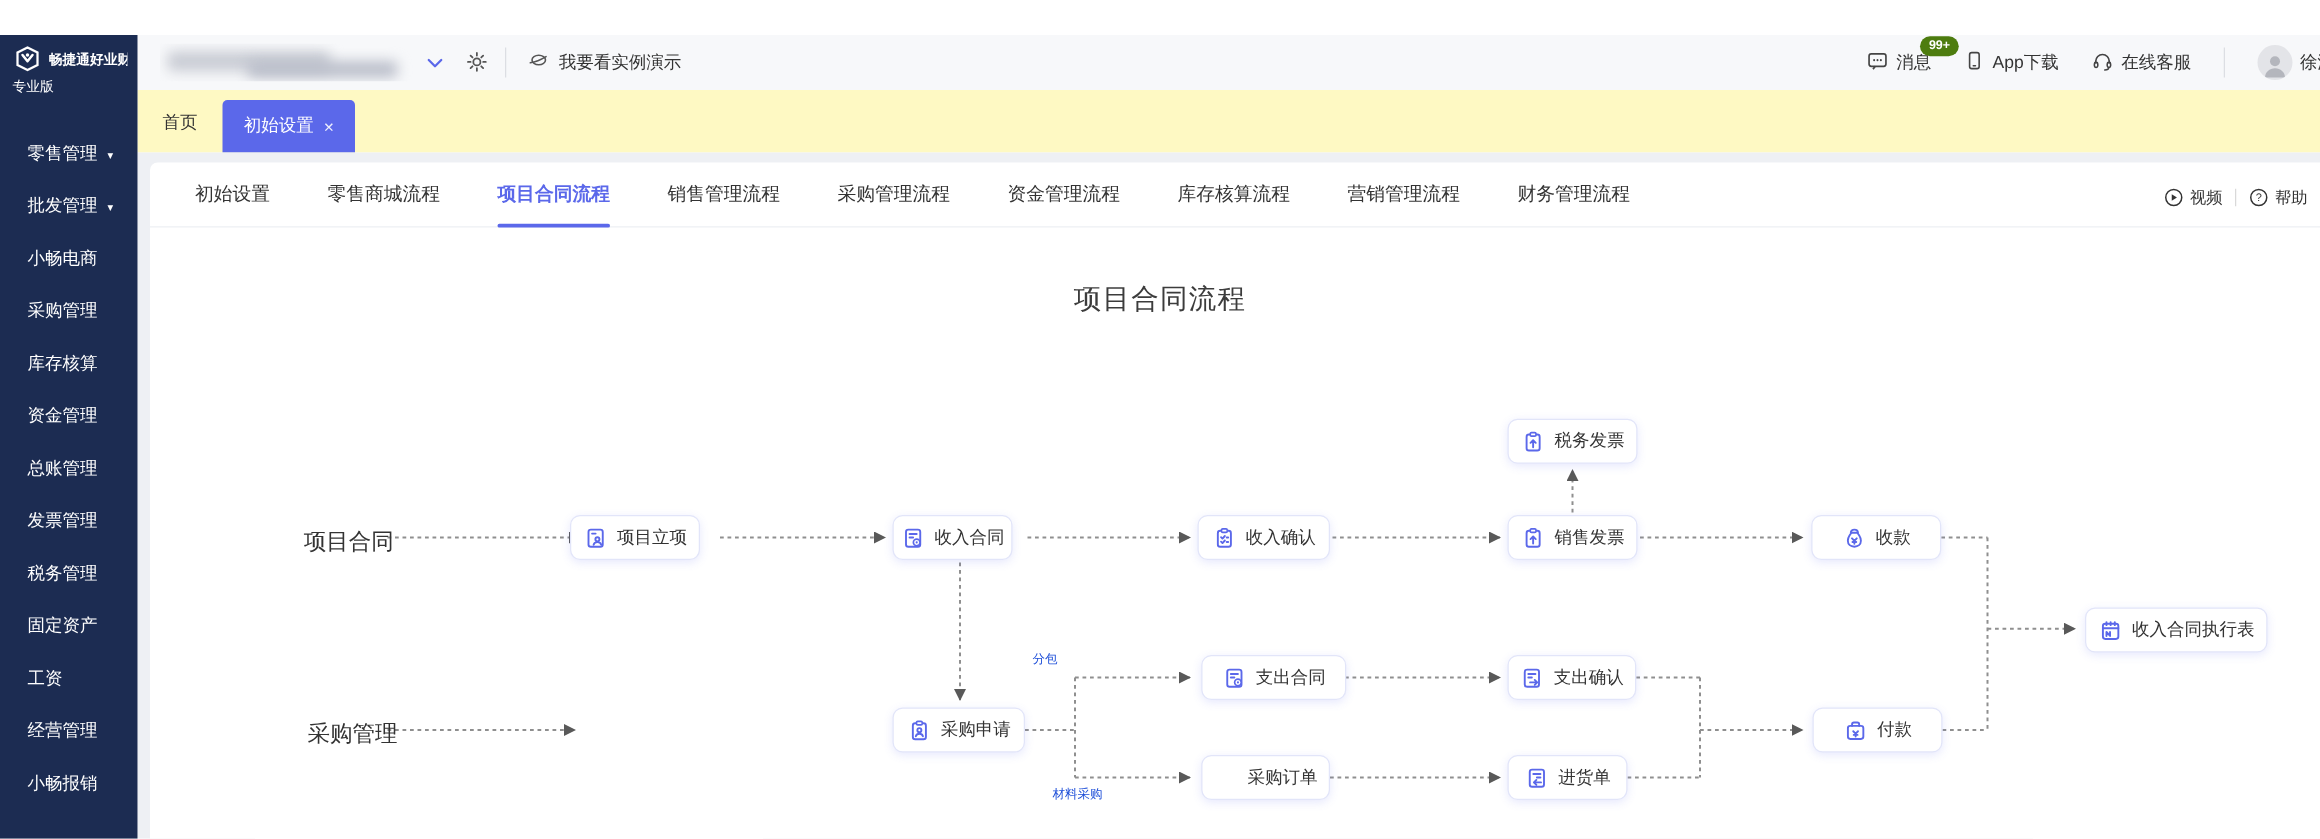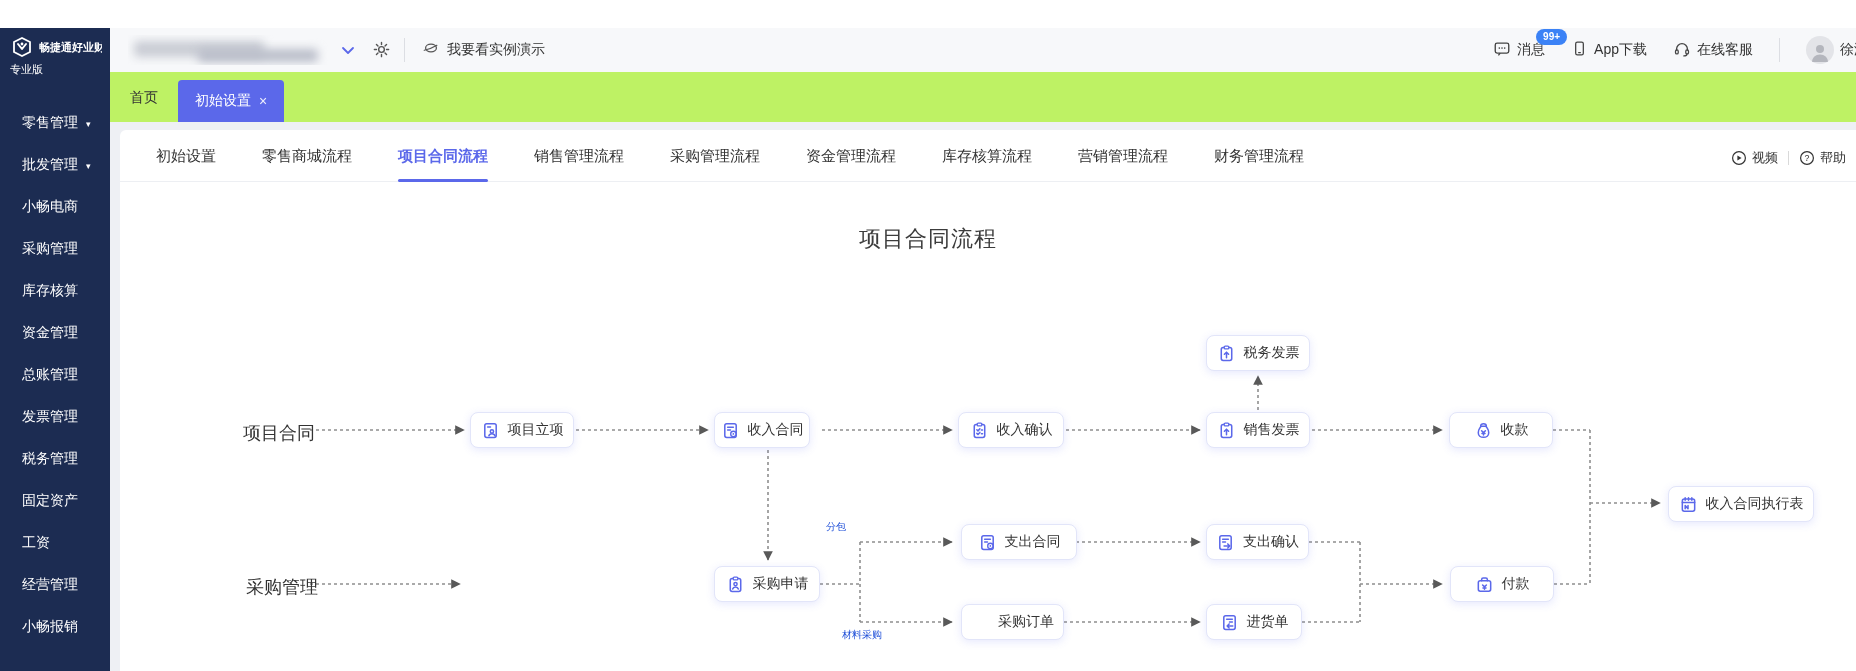--- a/index.html
+++ b/index.html
@@ -21,27 +21,27 @@
   
   .topwhite { position:absolute; left:0; top:0; width:1856px; height:28px; background:#fff; }
   .header { position:absolute; left:110px; top:28px; width:1746px; height:44px; background:#f7f8fa; }
   .blurwrap { position:absolute; left:18px; top:7px; width:215px; height:30px; overflow:hidden; }
   .blur-blob { position:absolute; background:#c9ccd4; filter:blur(5px); border-radius:4px; }
   .hdr-ico { position:absolute; top:12px; width:20px; height:20px; color:#555; cursor:pointer; }
   .hdr-divider { position:absolute; top:10px; width:1px; height:24px; background:#dcdee3; }
   .demo { position:absolute; left:312px; top:11px; display:flex; align-items:center; gap:7px; font-size:14px; color:#333; cursor:pointer; }
   .hdr-right { position:absolute; right:-8px; top:0; height:44px; display:flex; align-items:center; gap:26px; }
   .hdr-item { position:relative; display:flex; align-items:center; gap:6px; font-size:14px; color:#333; cursor:pointer; white-space:nowrap; }
-  .badge { position:absolute; top:-11px; right:-22px; background:#3b82f6; color:#fff; font-size:10px; line-height:1;
+  .badge { position:absolute; top:-11px; right:-22px; background:#4d7c0f; color:#fff; font-size:10px; line-height:1;
     padding:3px 7px; border-radius:9px; font-weight:bold; }
   .avatar { width:28px; height:28px; border-radius:50%; background:#e3e4e8; display:flex; align-items:flex-end; justify-content:center; overflow:hidden; }
   .uname { font-size:14px; color:#333; max-width:24px; overflow:hidden; white-space:nowrap; display:inline-block; }
 
   
-  .tabstrip { position:absolute; left:110px; top:72px; width:1746px; height:50px; background:#bef264; }
+  .tabstrip { position:absolute; left:110px; top:72px; width:1746px; height:50px; background:#fef9c3; }
   .home-tab { position:absolute; left:20px; top:0; height:50px; line-height:50px; font-size:14px; color:#333; cursor:pointer; }
   .active-tab { position:absolute; left:68px; top:8px; height:42px; width:106px; background:#5b68ea; color:#fff;
     border-radius:4px 4px 0 0; display:flex; align-items:center; justify-content:center; gap:8px; font-size:14px; cursor:pointer; }
   .active-tab .x { font-size:14px; cursor:pointer; opacity:.9; }
 
   
   .pagebg { position:absolute; left:110px; top:122px; width:1746px; height:549px; background:#eef0f4; }
   .panel { position:absolute; left:120px; top:130px; width:1736px; height:541px; background:#fff; border-radius:6px 0 0 0; }
   .navrow { position:relative; height:52px; border-bottom:1px solid #edeff3; display:flex; align-items:center; padding-left:36px; }
   .nav-tab { line-height:52px; height:52px; font-size:15px; color:#333; margin-right:46px; cursor:pointer; position:relative; white-space:nowrap; }
@@ -229,21 +229,21 @@
             <polyline points="1189,360 1240,360" fill="none" stroke="#8f8f8f" stroke-width="1.6" stroke-dasharray="3 3"></polyline>
             <polyline points="1240,360 1240,440" fill="none" stroke="#8f8f8f" stroke-width="1.6" stroke-dasharray="3 3"></polyline>
             <polyline points="1182,440 1240,440" fill="none" stroke="#8f8f8f" stroke-width="1.6" stroke-dasharray="3 3"></polyline>
             <polyline points="1240,402 1322,402" fill="none" stroke="#8f8f8f" stroke-width="1.6" stroke-dasharray="3 3" marker-end="url(#arr)"></polyline>
             <polyline points="1433,248 1470,248" fill="none" stroke="#8f8f8f" stroke-width="1.6" stroke-dasharray="3 3"></polyline>
             <polyline points="1470,248 1470,402" fill="none" stroke="#8f8f8f" stroke-width="1.6" stroke-dasharray="3 3"></polyline>
             <polyline points="1434,402 1470,402" fill="none" stroke="#8f8f8f" stroke-width="1.6" stroke-dasharray="3 3"></polyline>
             <polyline points="1470,321 1540,321" fill="none" stroke="#8f8f8f" stroke-width="1.6" stroke-dasharray="3 3" marker-end="url(#arr)"></polyline>
           </g>
       </svg>
-    <div class="node" style="left: 350px; top: 230px; width: 104px; text-align: center;">
+    <div class="node" style="left: 336px; top: 230px; width: 104px; text-align: center;">
           <svg viewBox="0 0 20 20" width="19" height="19">
             <rect x="4" y="2.8" width="12" height="14.5" rx="2" fill="none" stroke="#5b68ea" stroke-width="1.6" stroke-linecap="round" stroke-linejoin="round"></rect>
             <path d="M7 6.2h3" fill="none" stroke="#5b68ea" stroke-width="1.6" stroke-linecap="round" stroke-linejoin="round"></path>
             <circle cx="11.5" cy="11" r="1.7" fill="none" stroke="#5b68ea" stroke-width="1.6" stroke-linecap="round" stroke-linejoin="round"></circle>
             <path d="M8.3 15.6c.4-1.4 1.7-2.2 3.2-2.2s2.8.8 3.2 2.2" fill="none" stroke="#5b68ea" stroke-width="1.6" stroke-linecap="round" stroke-linejoin="round"></path>
           </svg>
           <span>项目立项</span>
         </div>
         <div class="node" style="left: 594px; top: 230px; width: 96px;">
           <svg viewBox="0 0 20 20" width="19" height="19">

